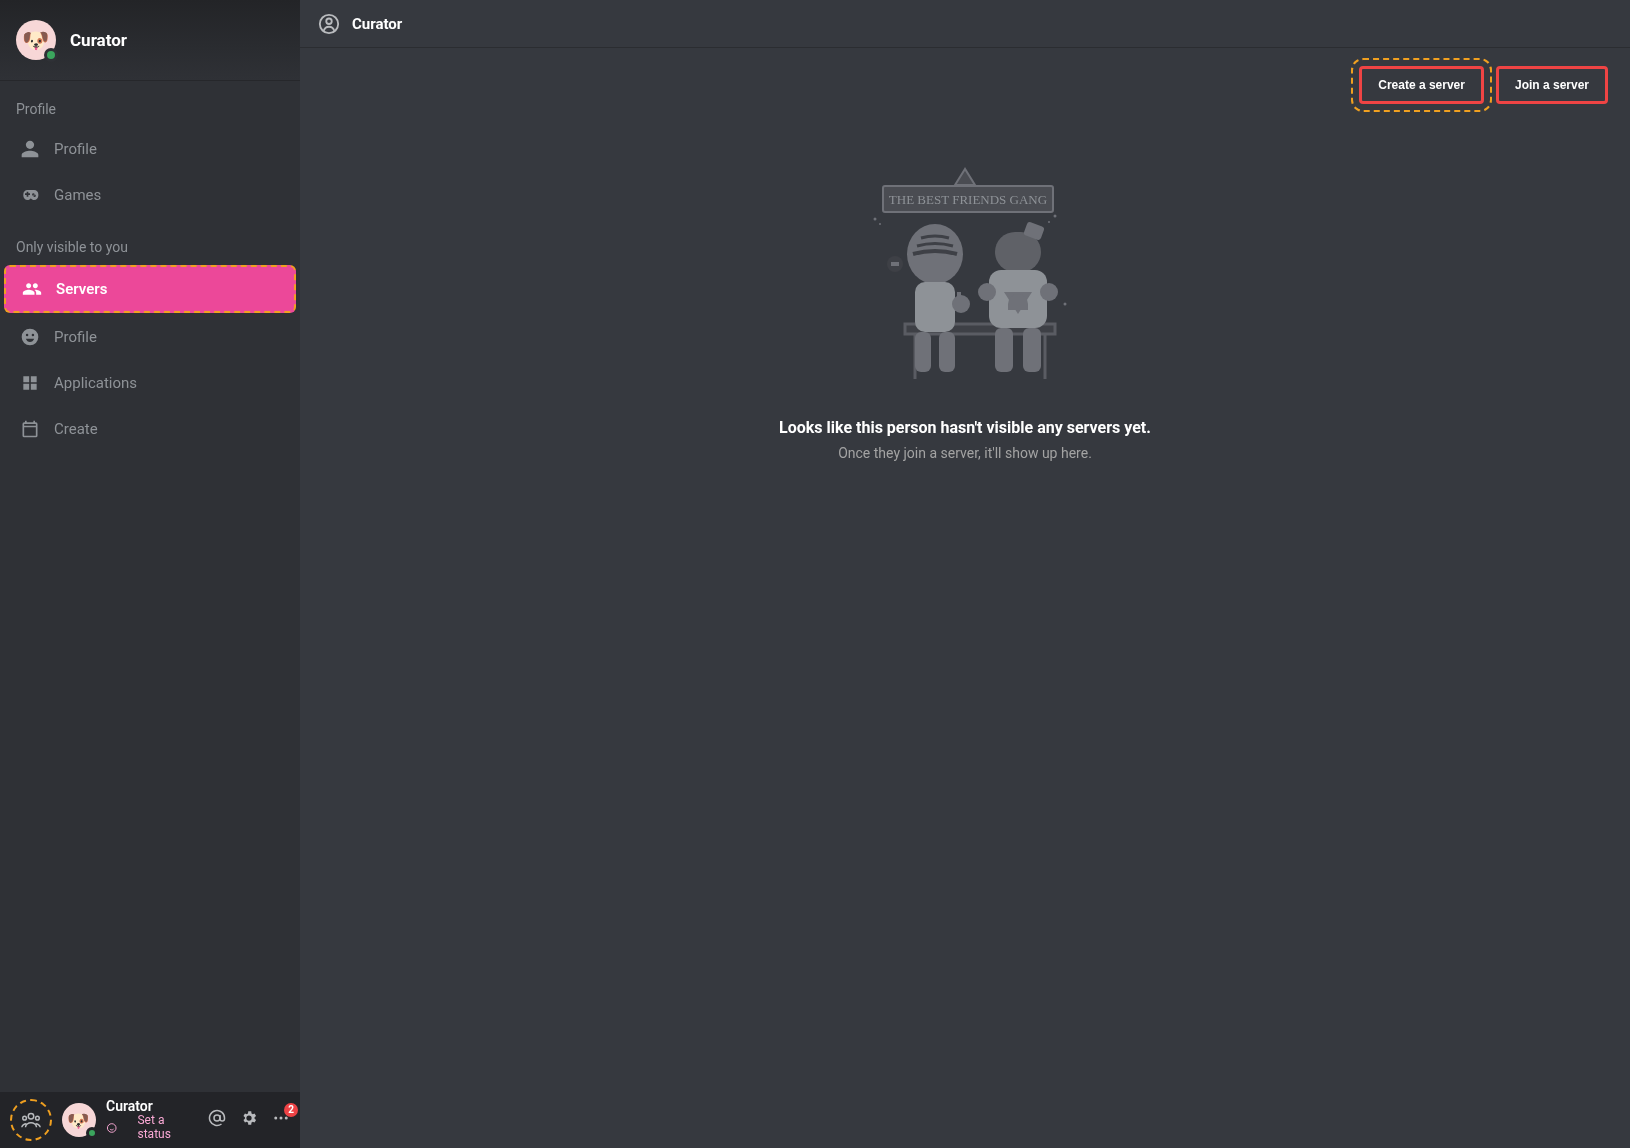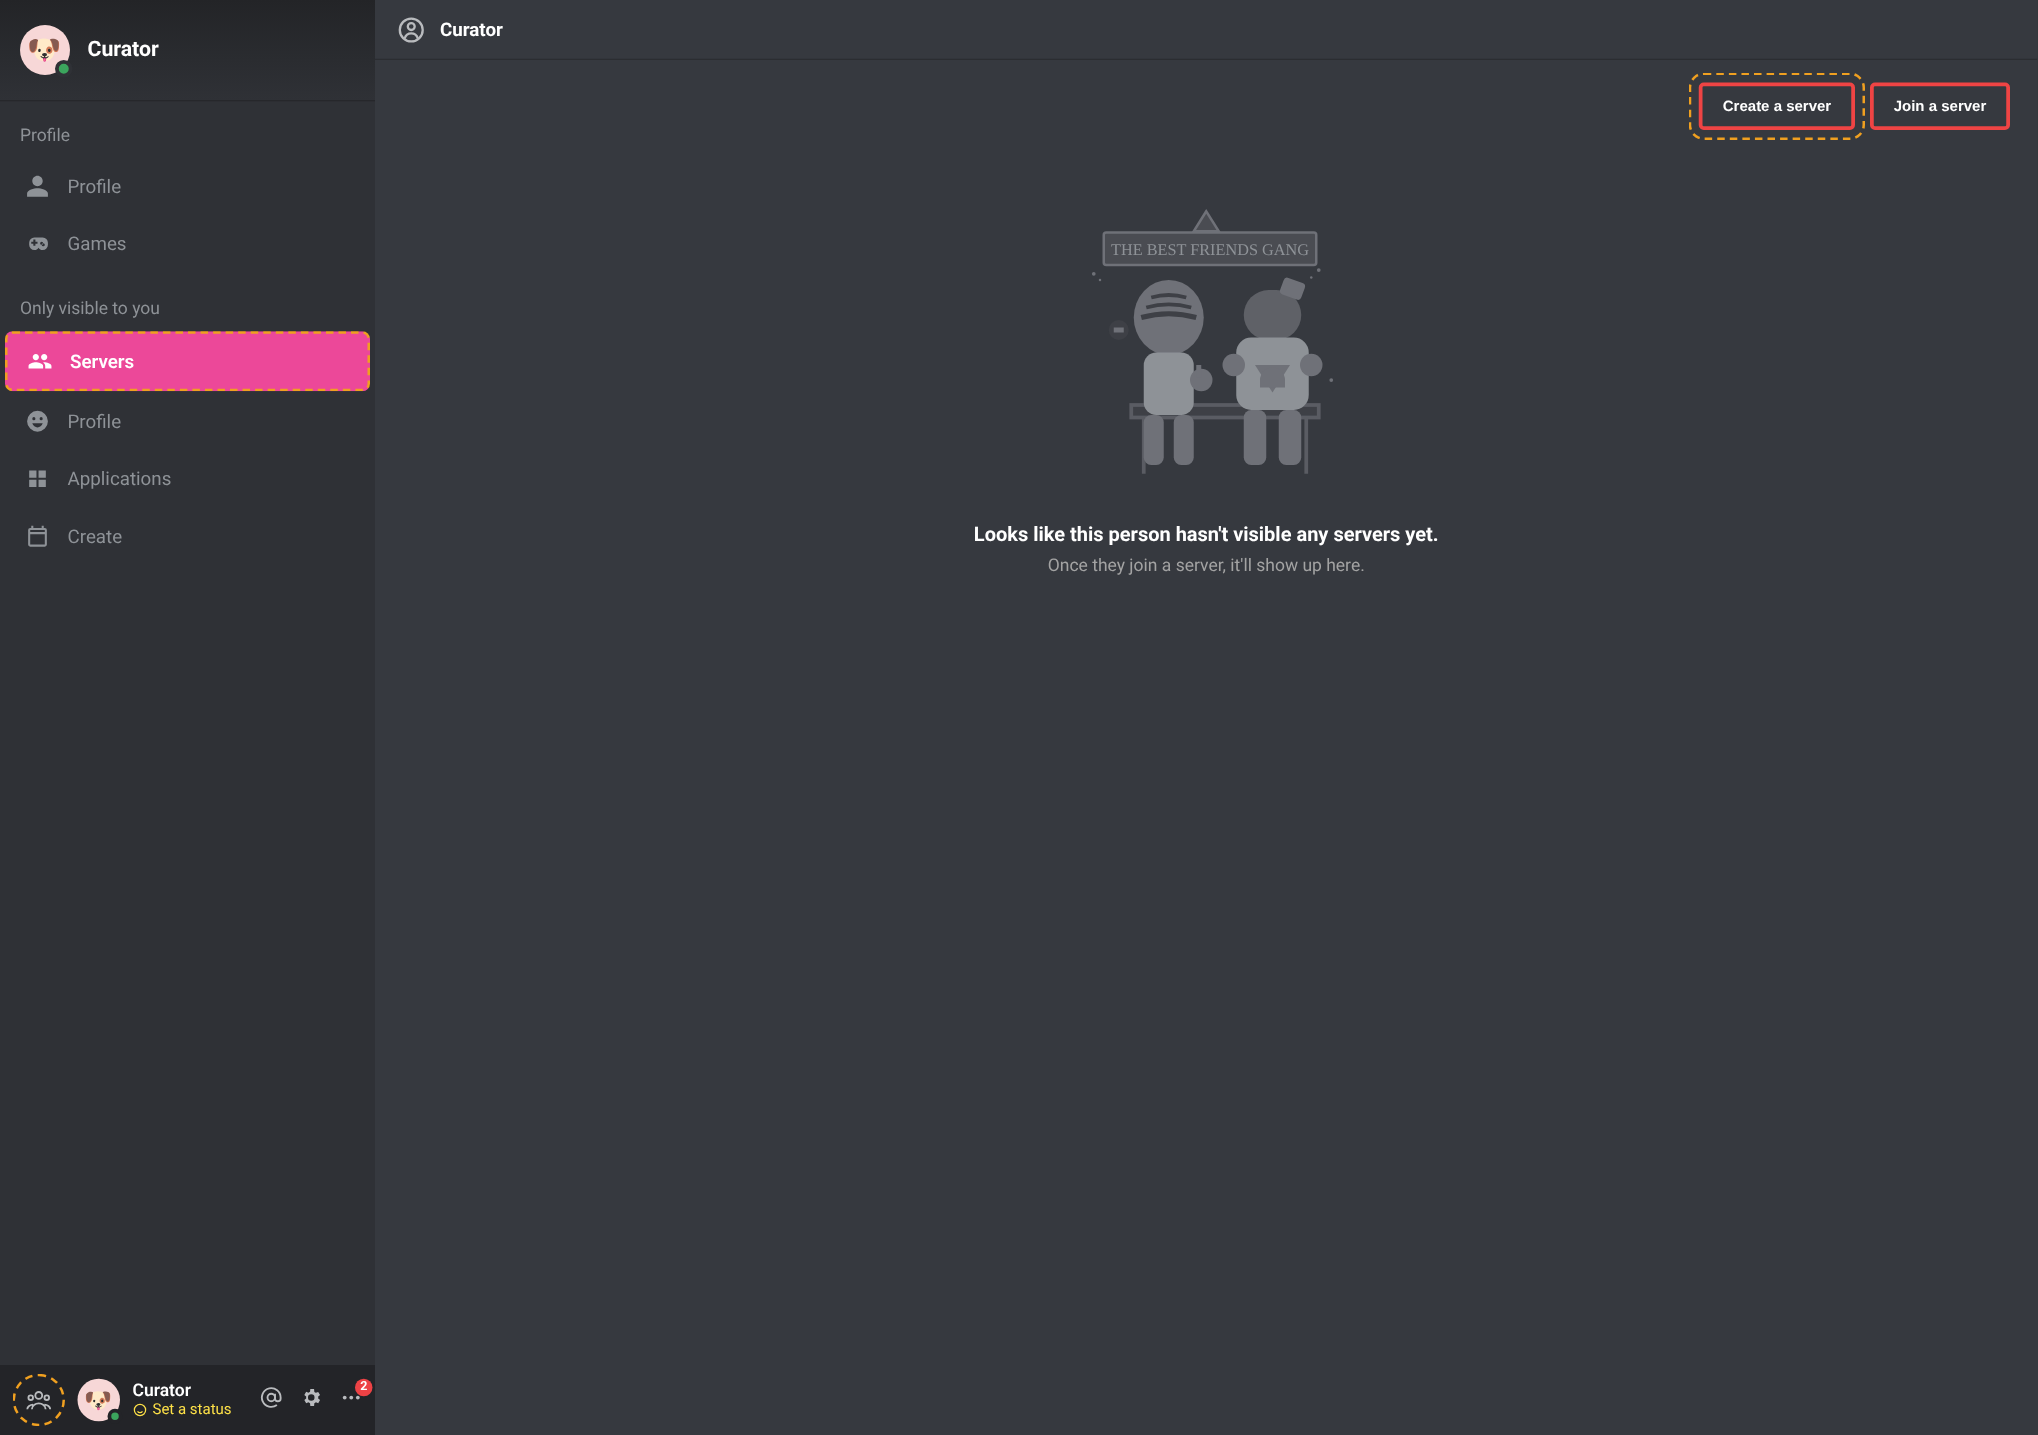--- a/index.html
+++ b/index.html
@@ -99,21 +99,21 @@
     display:flex;
     align-items:center;
     padding: 0 10px;
     gap: 10px;
     position: relative;
   }
   .bottom-bar .avatar { width: 34px; height:34px; font-size:18px; }
   .bottom-bar .presence { border-color:#232428; width:12px;height:12px;}
   .bb-names { display:flex; flex-direction:column; line-height:1.15; flex:1; }
   .bb-name { font-size: 14px; font-weight:600; color:#fff;}
-  .bb-status { font-size: 12px; color:#fde047; display:flex; align-items:center; gap:4px;}
+  .bb-status { font-size: 12px; color:#f9a8d4; display:flex; align-items:center; gap:20px;}
   .bb-icons { display:flex; align-items:center; gap:14px; color:#b9bbbe; }
   .bb-icons .iconbtn { cursor:pointer; position:relative; }
   .badge {
     position:absolute; top:-6px; right:-8px;
     background:#ed4245; color:#fff;
     font-size:10px; font-weight:700;
     border-radius: 8px; padding: 0 4px;
     line-height:14px; min-width:14px; text-align:center;
   }
 

